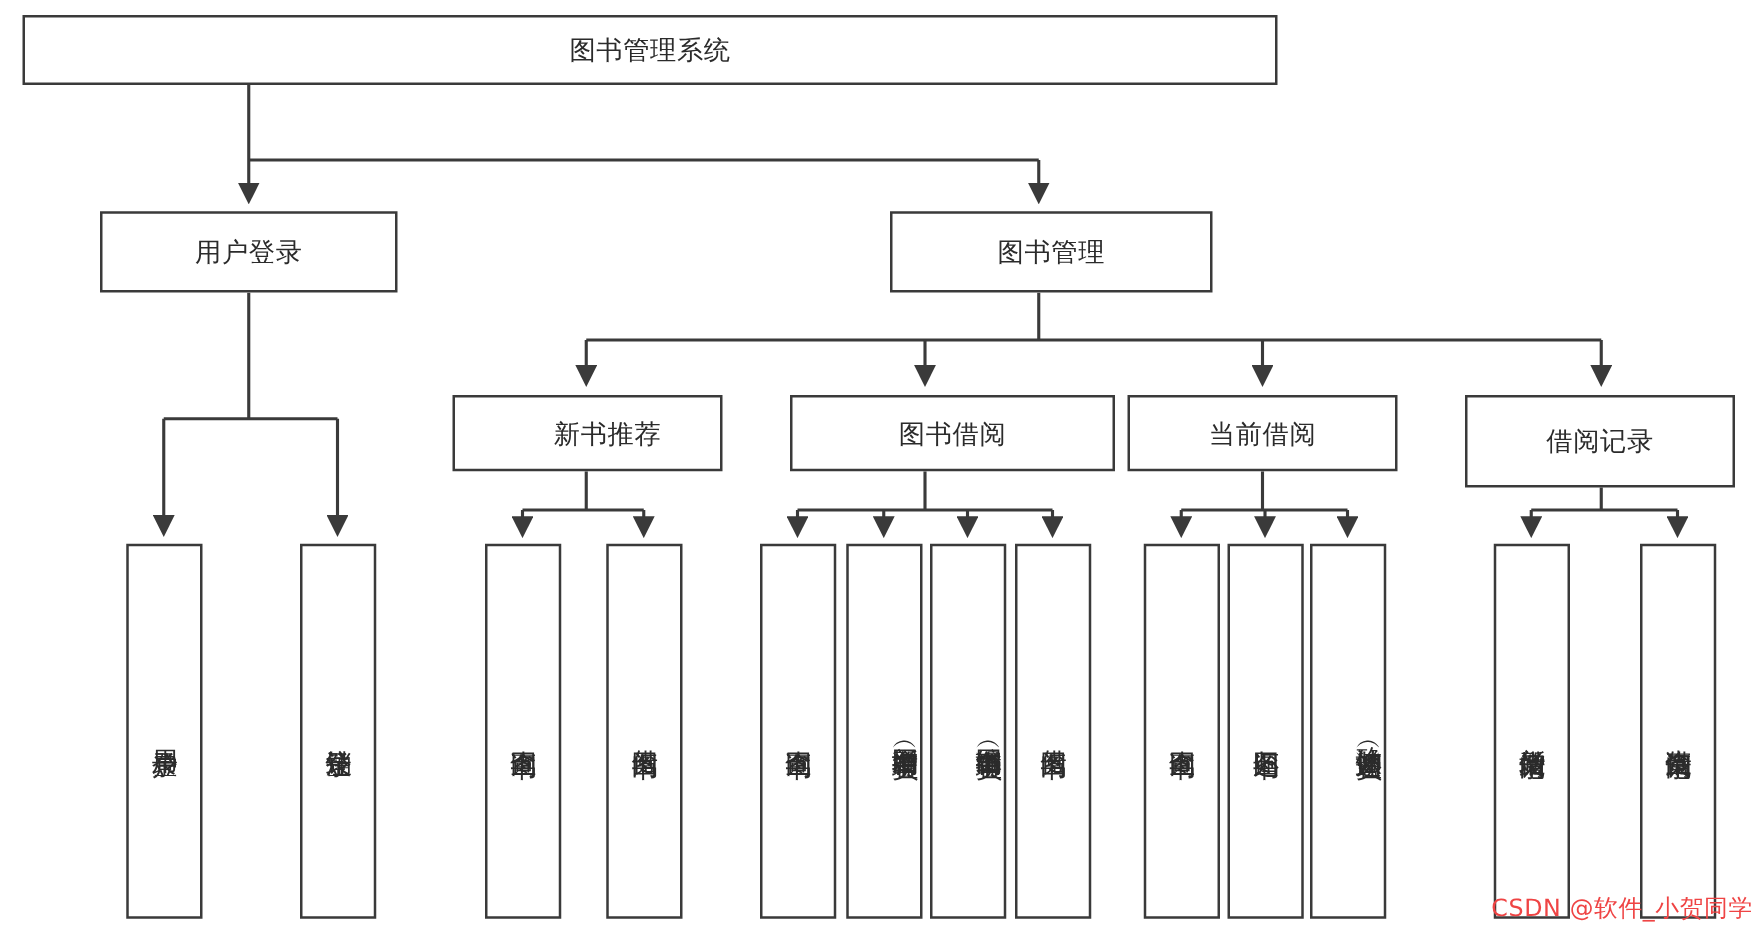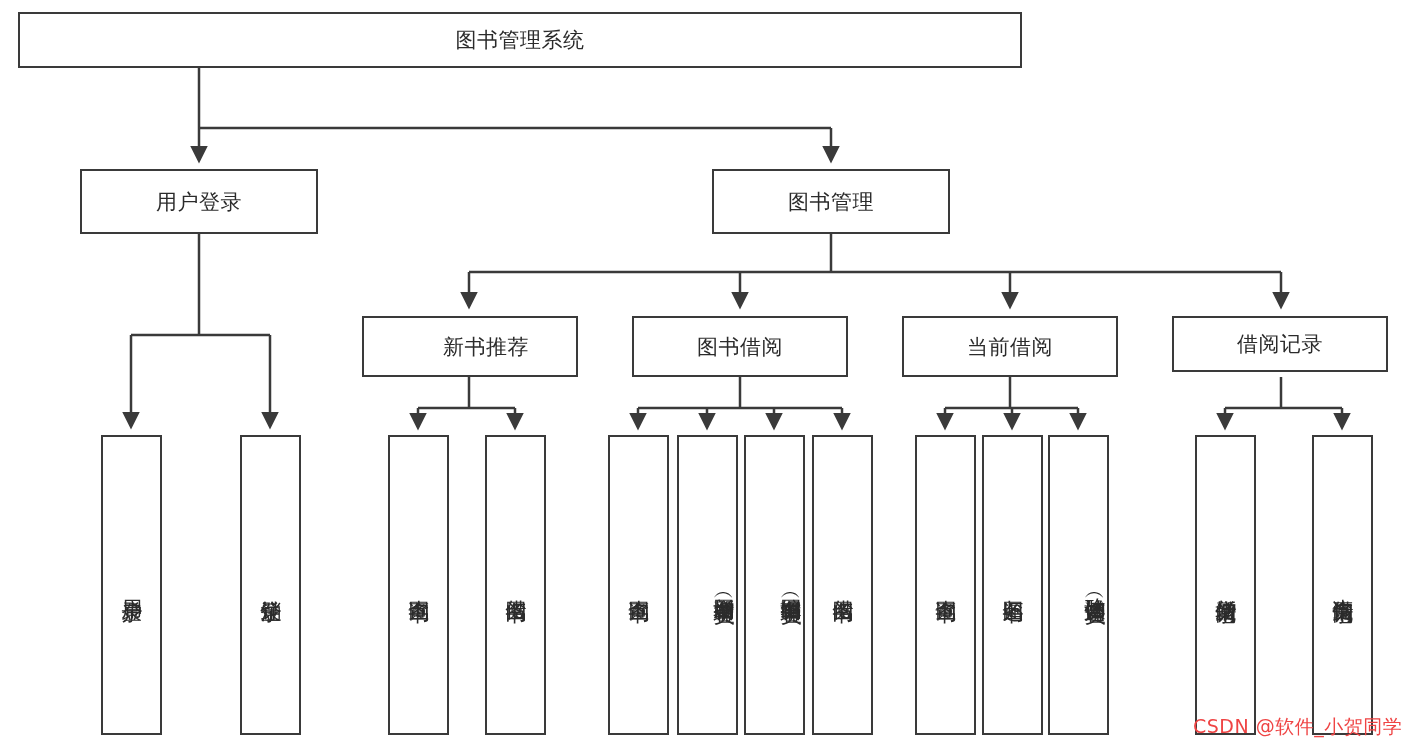--- a/index.html
+++ b/index.html
@@ -123,37 +123,37 @@
   </svg>
 
   <div class="node horiz root" style="left:18px; top:12px; width:1004px; height:56px;">
     <span class="node-label">图书管理系统</span>
   </div>
 
   <div class="node horiz" style="left:80px; top:169px; width:238px; height:65px;">
     <span class="node-label">用户登录</span>
   </div>
 
-  <div class="node horiz" style="left:712px; top:169px; width:238px; height:65px;">
+  <div class="node horiz" style="left:712px; top:169px; width:258px; height:65px;">
     <span class="node-label">图书管理</span>
   </div>
 
   <div class="node horiz" style="left:362px; top:316px; width:216px; height:61px;padding-left:32px;">
     <span class="node-label">新书推荐</span>
   </div>
 
-  <div class="node horiz" style="left:632px; top:316px; width:216px; height:61px;">
+  <div class="node horiz" style="left:632px; top:316px; width:260px; height:61px;">
     <span class="node-label">图书借阅</span>
   </div>
 
   <div class="node horiz" style="left:902px; top:316px; width:216px; height:61px;font-family:Liberation Mono, monospace;">
     <span class="node-label">当前借阅</span>
   </div>
 
-  <div class="node horiz" style="left:1172px; top:316px; width:216px; height:56px;">
+  <div class="node horiz" style="left:1172px; top:316px; width:216px; height:74px;">
     <span class="node-label">借阅记录</span>
   </div>
 
   <div class="node vert center-v" style="left:101px; top:435px; width:61px; height:300px;">
     <span class="node-label">用户登录</span>
   </div>
 
   <div class="node vert center-v" style="left:240px; top:435px; width:61px; height:300px;">
     <span class="node-label">注销登录</span>
   </div>

